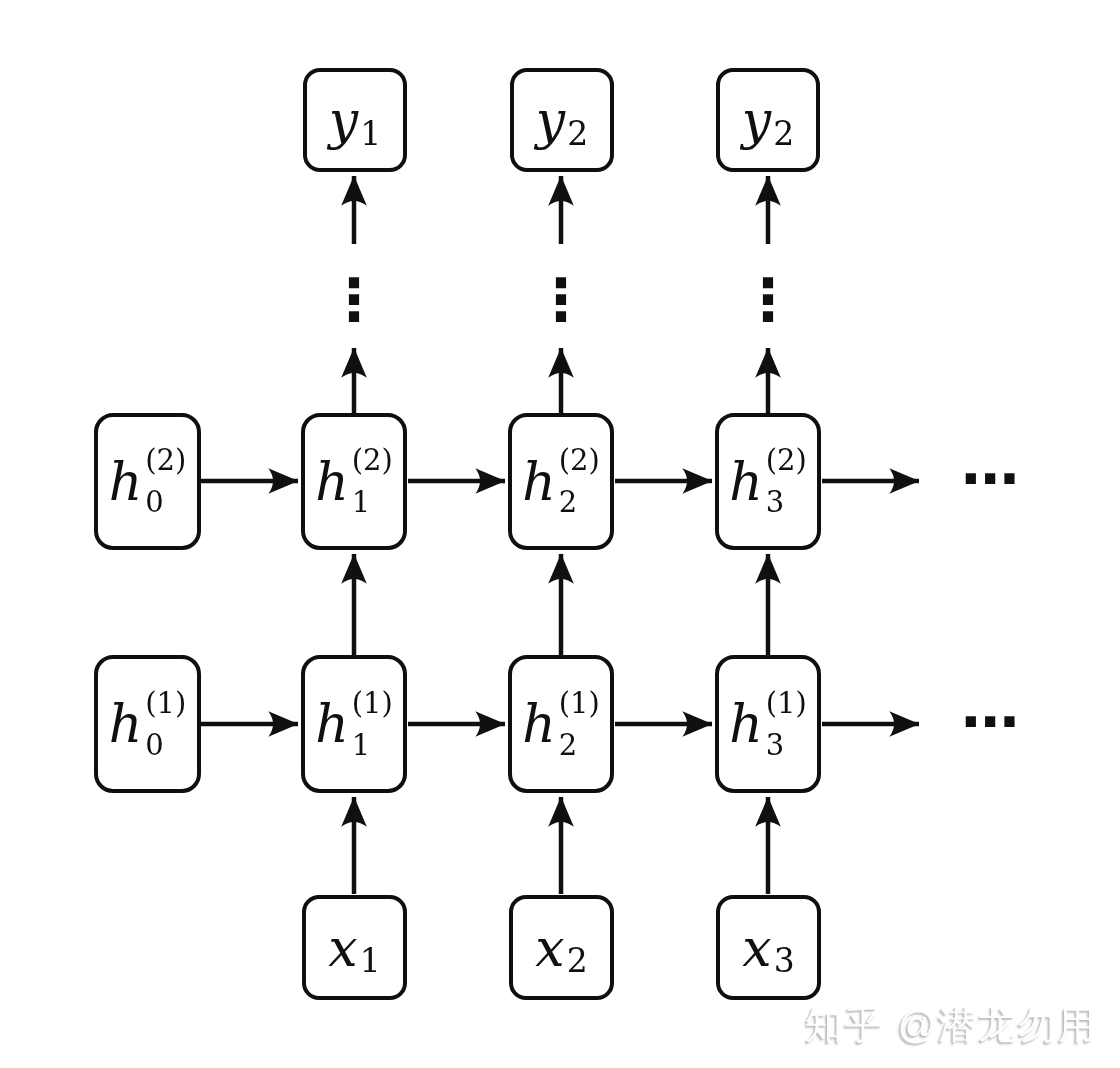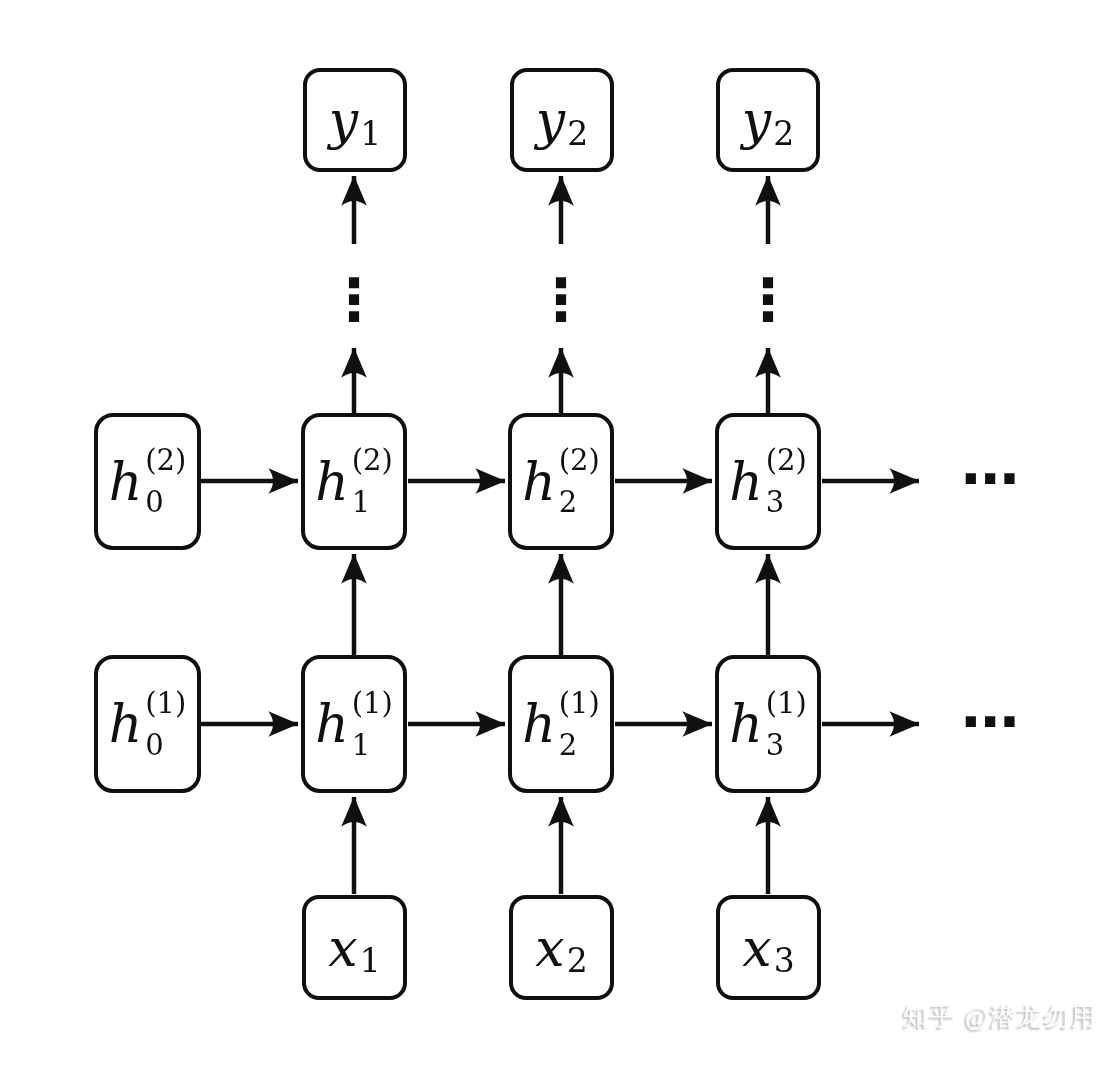--- a/index.html
+++ b/index.html
@@ -58,22 +58,22 @@
     font-family:"DejaVu Sans", "DejaVu Serif", sans-serif;
     font-weight:bold;
     line-height:1;
     z-index:1;
   }
   .vdots { font-size:58px; }
   .hdots { font-size:58px; letter-spacing:2px; }
   #watermark {
     position:absolute;
     right:22px; top:1000px;
-    font-family:Liberation Serif, serif;
-    font-size:25px;
+    font-family:Liberation Sans, sans-serif;
+    font-size:38px;
     letter-spacing:2px;
     color:rgba(255,255,255,0.97);
     text-shadow:-2px 2px 2px rgba(168,168,168,0.70), -1px 1px 1px rgba(186,186,186,0.55);
     z-index:3;
   }
 </style>
 </head>
 <body>
 
 <div id="canvas">

